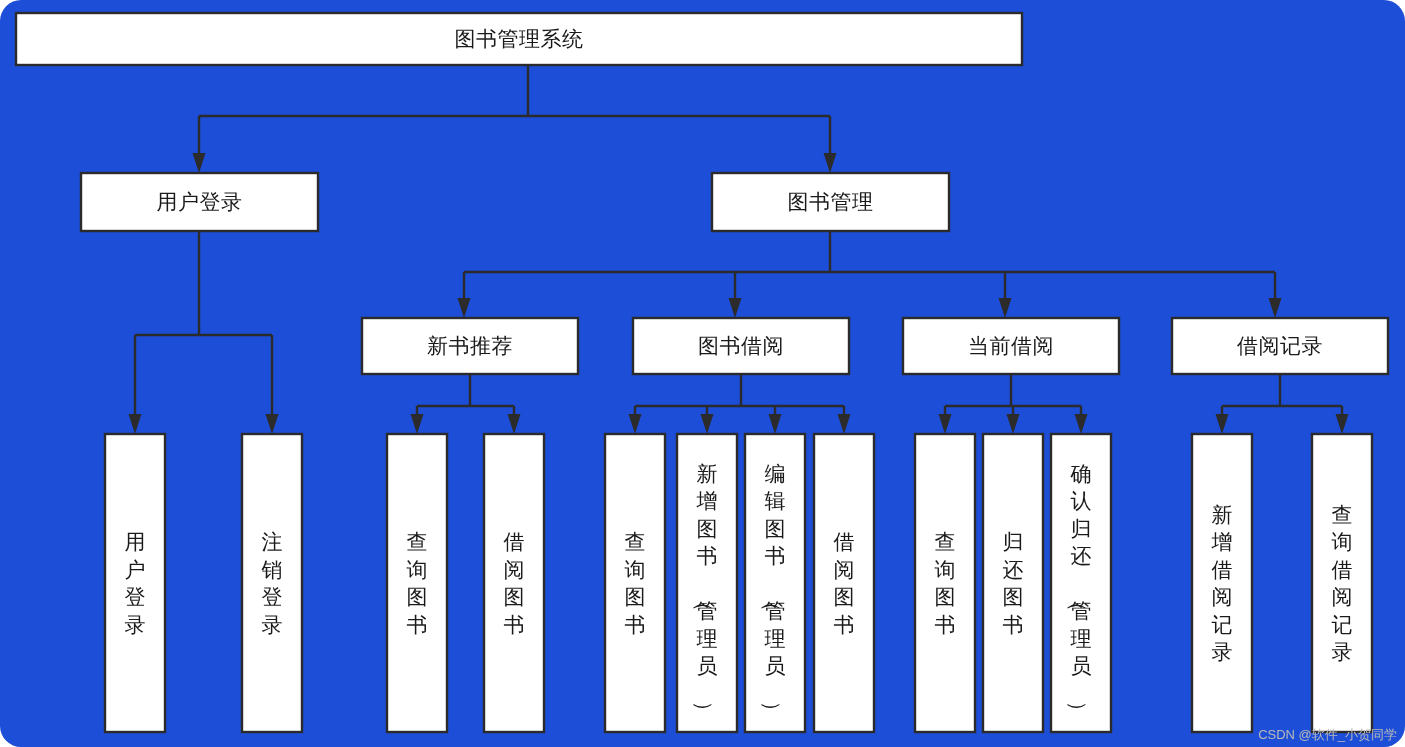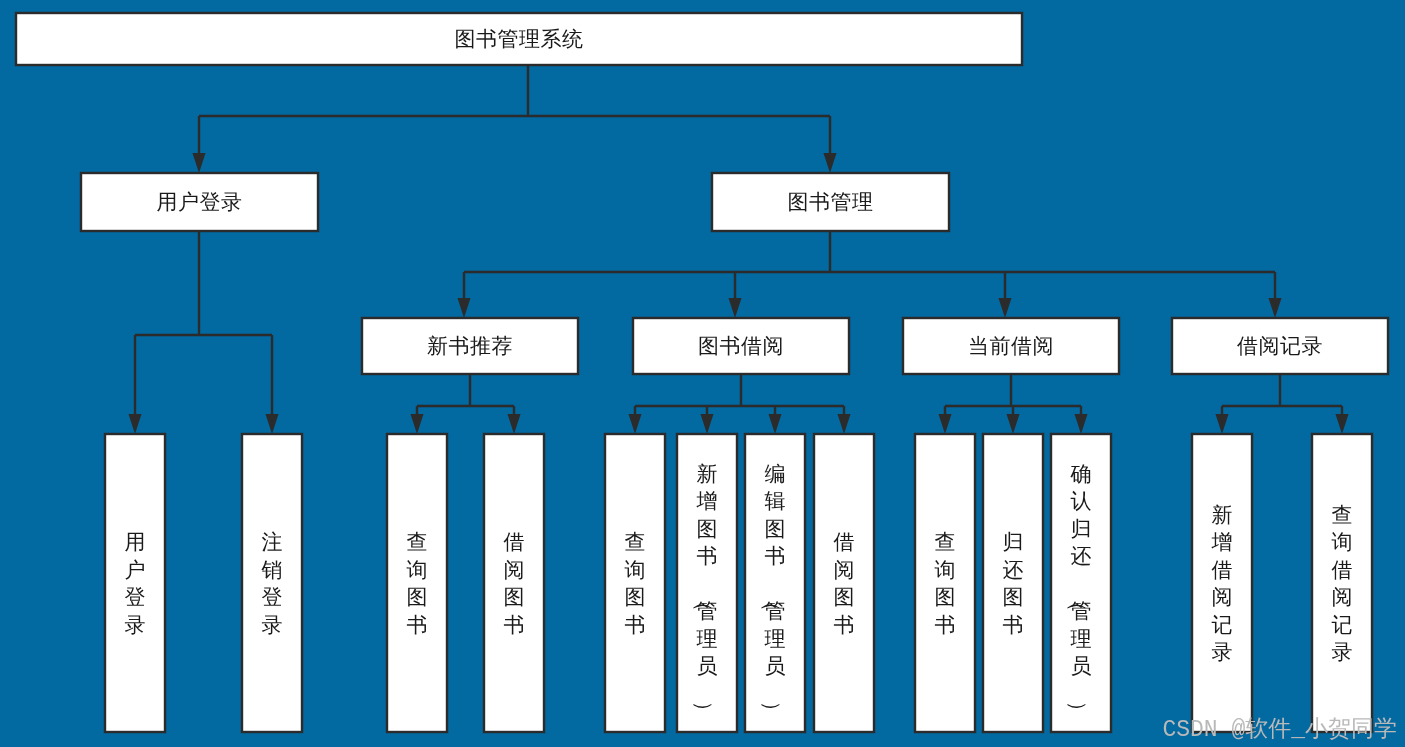--- a/index.html
+++ b/index.html
@@ -8,22 +8,23 @@
     padding: 0;
     background: #ffffff;
   }
   body {
     font-family: "Liberation Sans", "DejaVu Sans", sans-serif;
   }
   #diagram-root {
     position: relative;
     width: 1405px;
     height: 747px;
-    background: #0369a1;
+    background: #1d4ed8;
     overflow: hidden;
+    border-radius: 21px;
   }
   svg.diagram-canvas {
     position: absolute;
     left: 0;
     top: 0;
     width: 1405px;
     height: 747px;
     display: block;
   }
   .node-box {
@@ -53,22 +54,22 @@
     font-family: "DejaVu Sans", "Liberation Sans", sans-serif;
     font-size: 21px;
     fill: #1a1a1a;
     text-anchor: middle;
     letter-spacing: 0px;
   }
   .watermark-text {
     position: absolute;
     right: 8px;
     bottom: 3px;
-    font-family: Liberation Mono, monospace;
-    font-size: 23px;
+    font-family: Liberation Sans, sans-serif;
+    font-size: 13px;
     color: #b9b9b9;
     white-space: nowrap;
     user-select: none;
     pointer-events: none;
   }
 </style>
 </head>
 <body>
 
 <div id="diagram-root">

